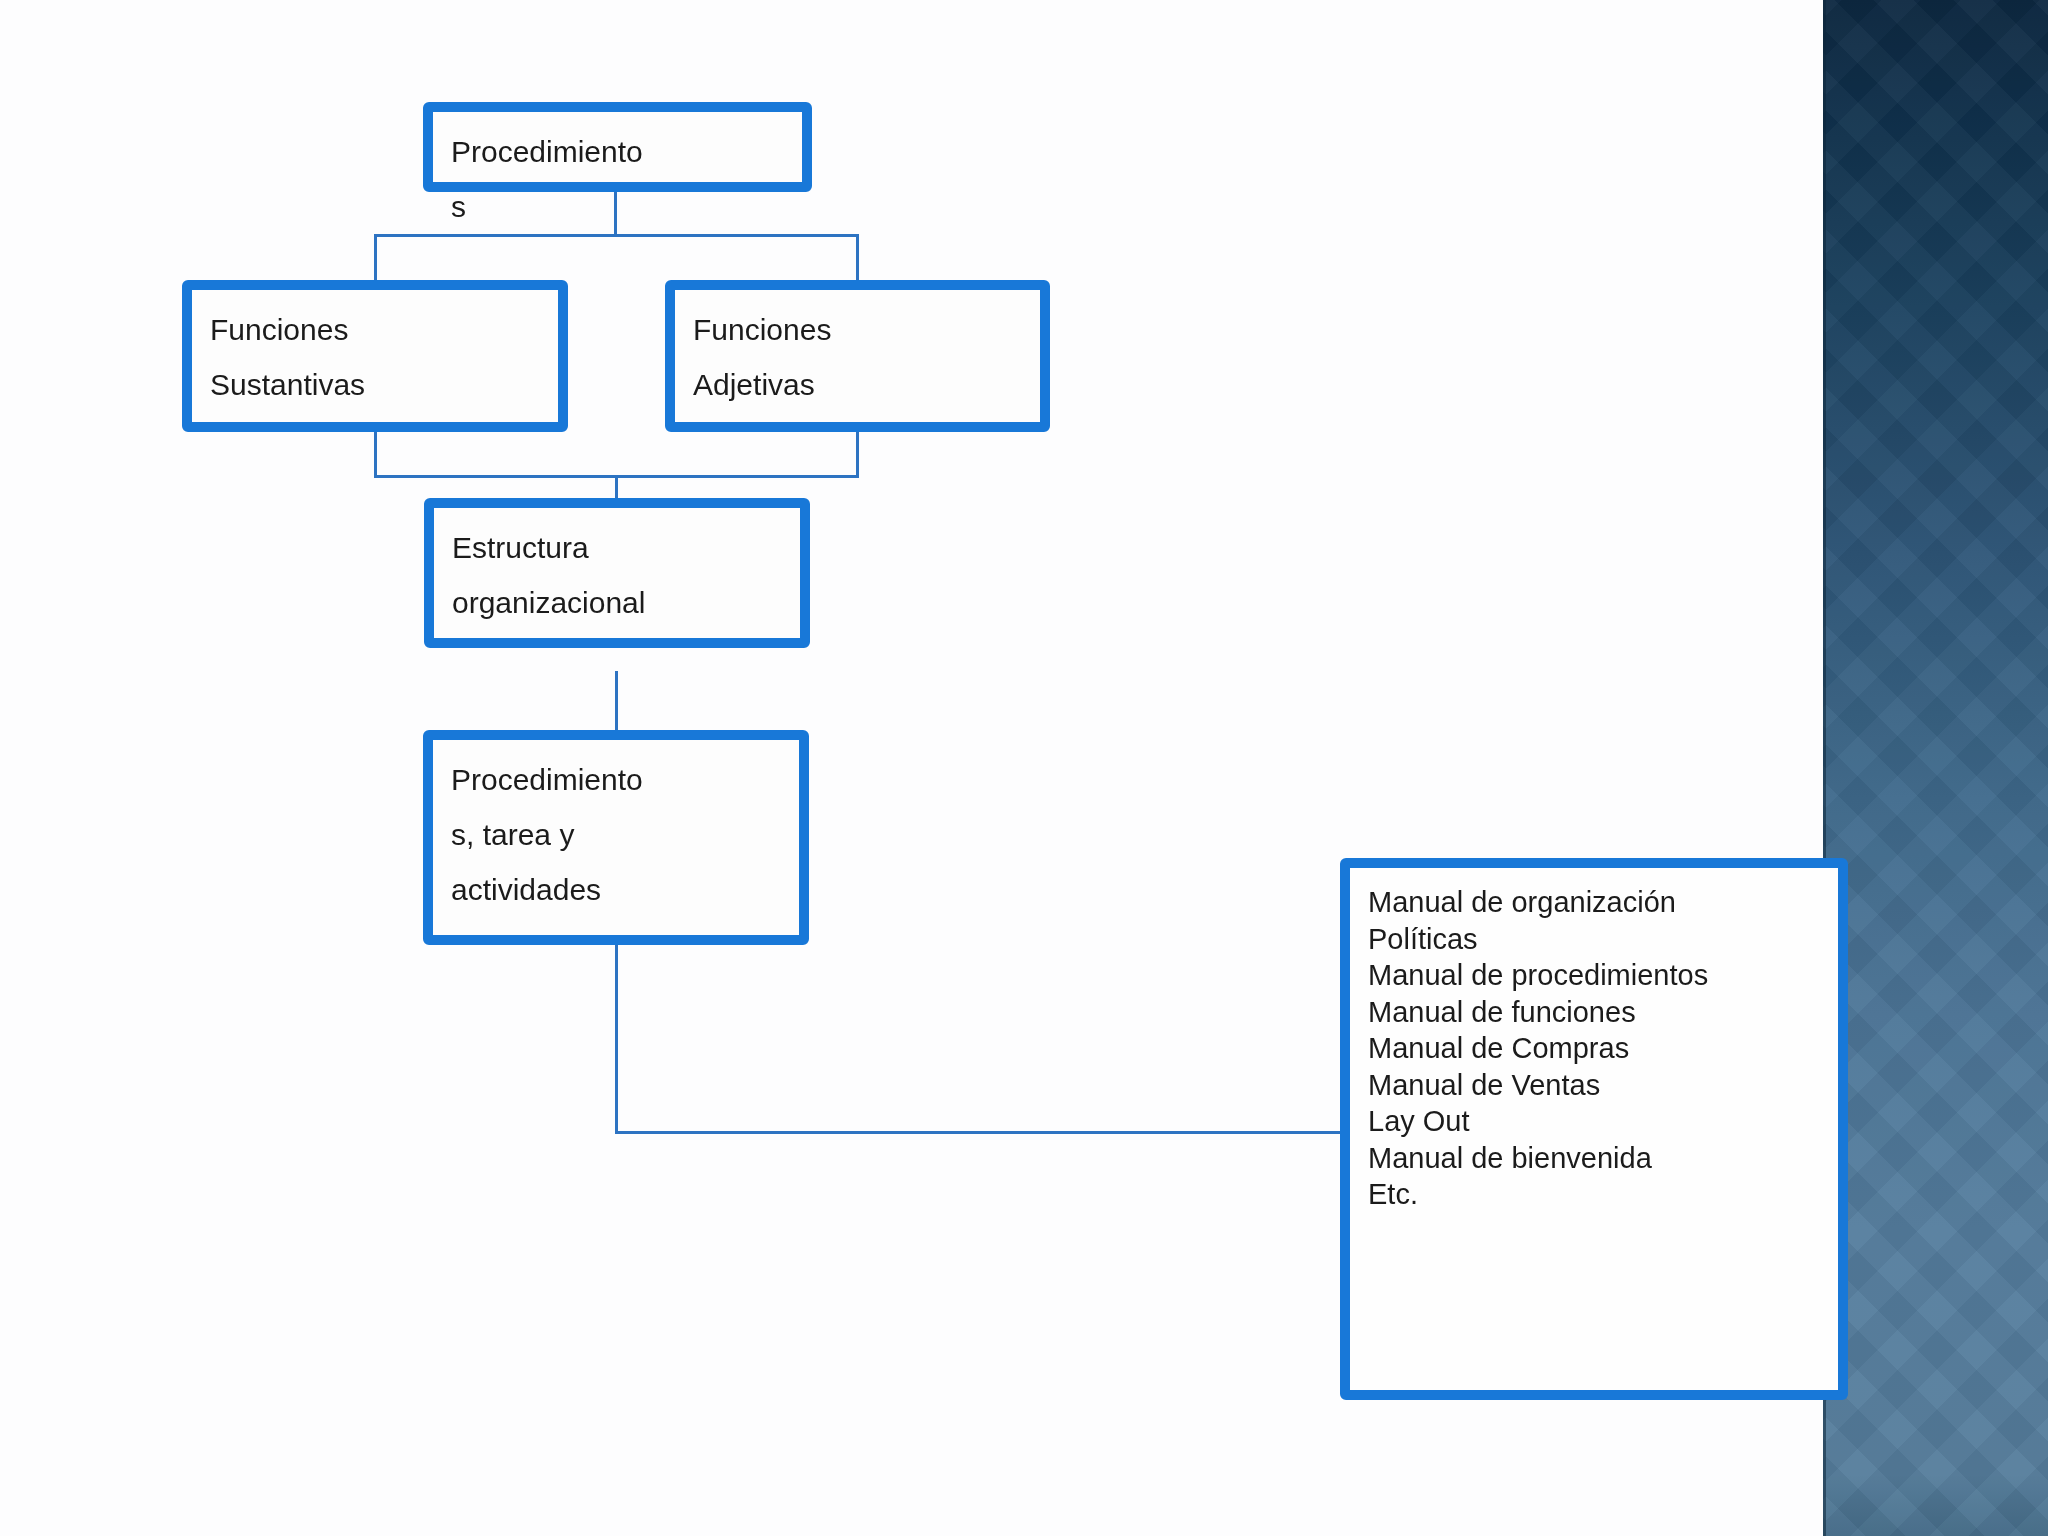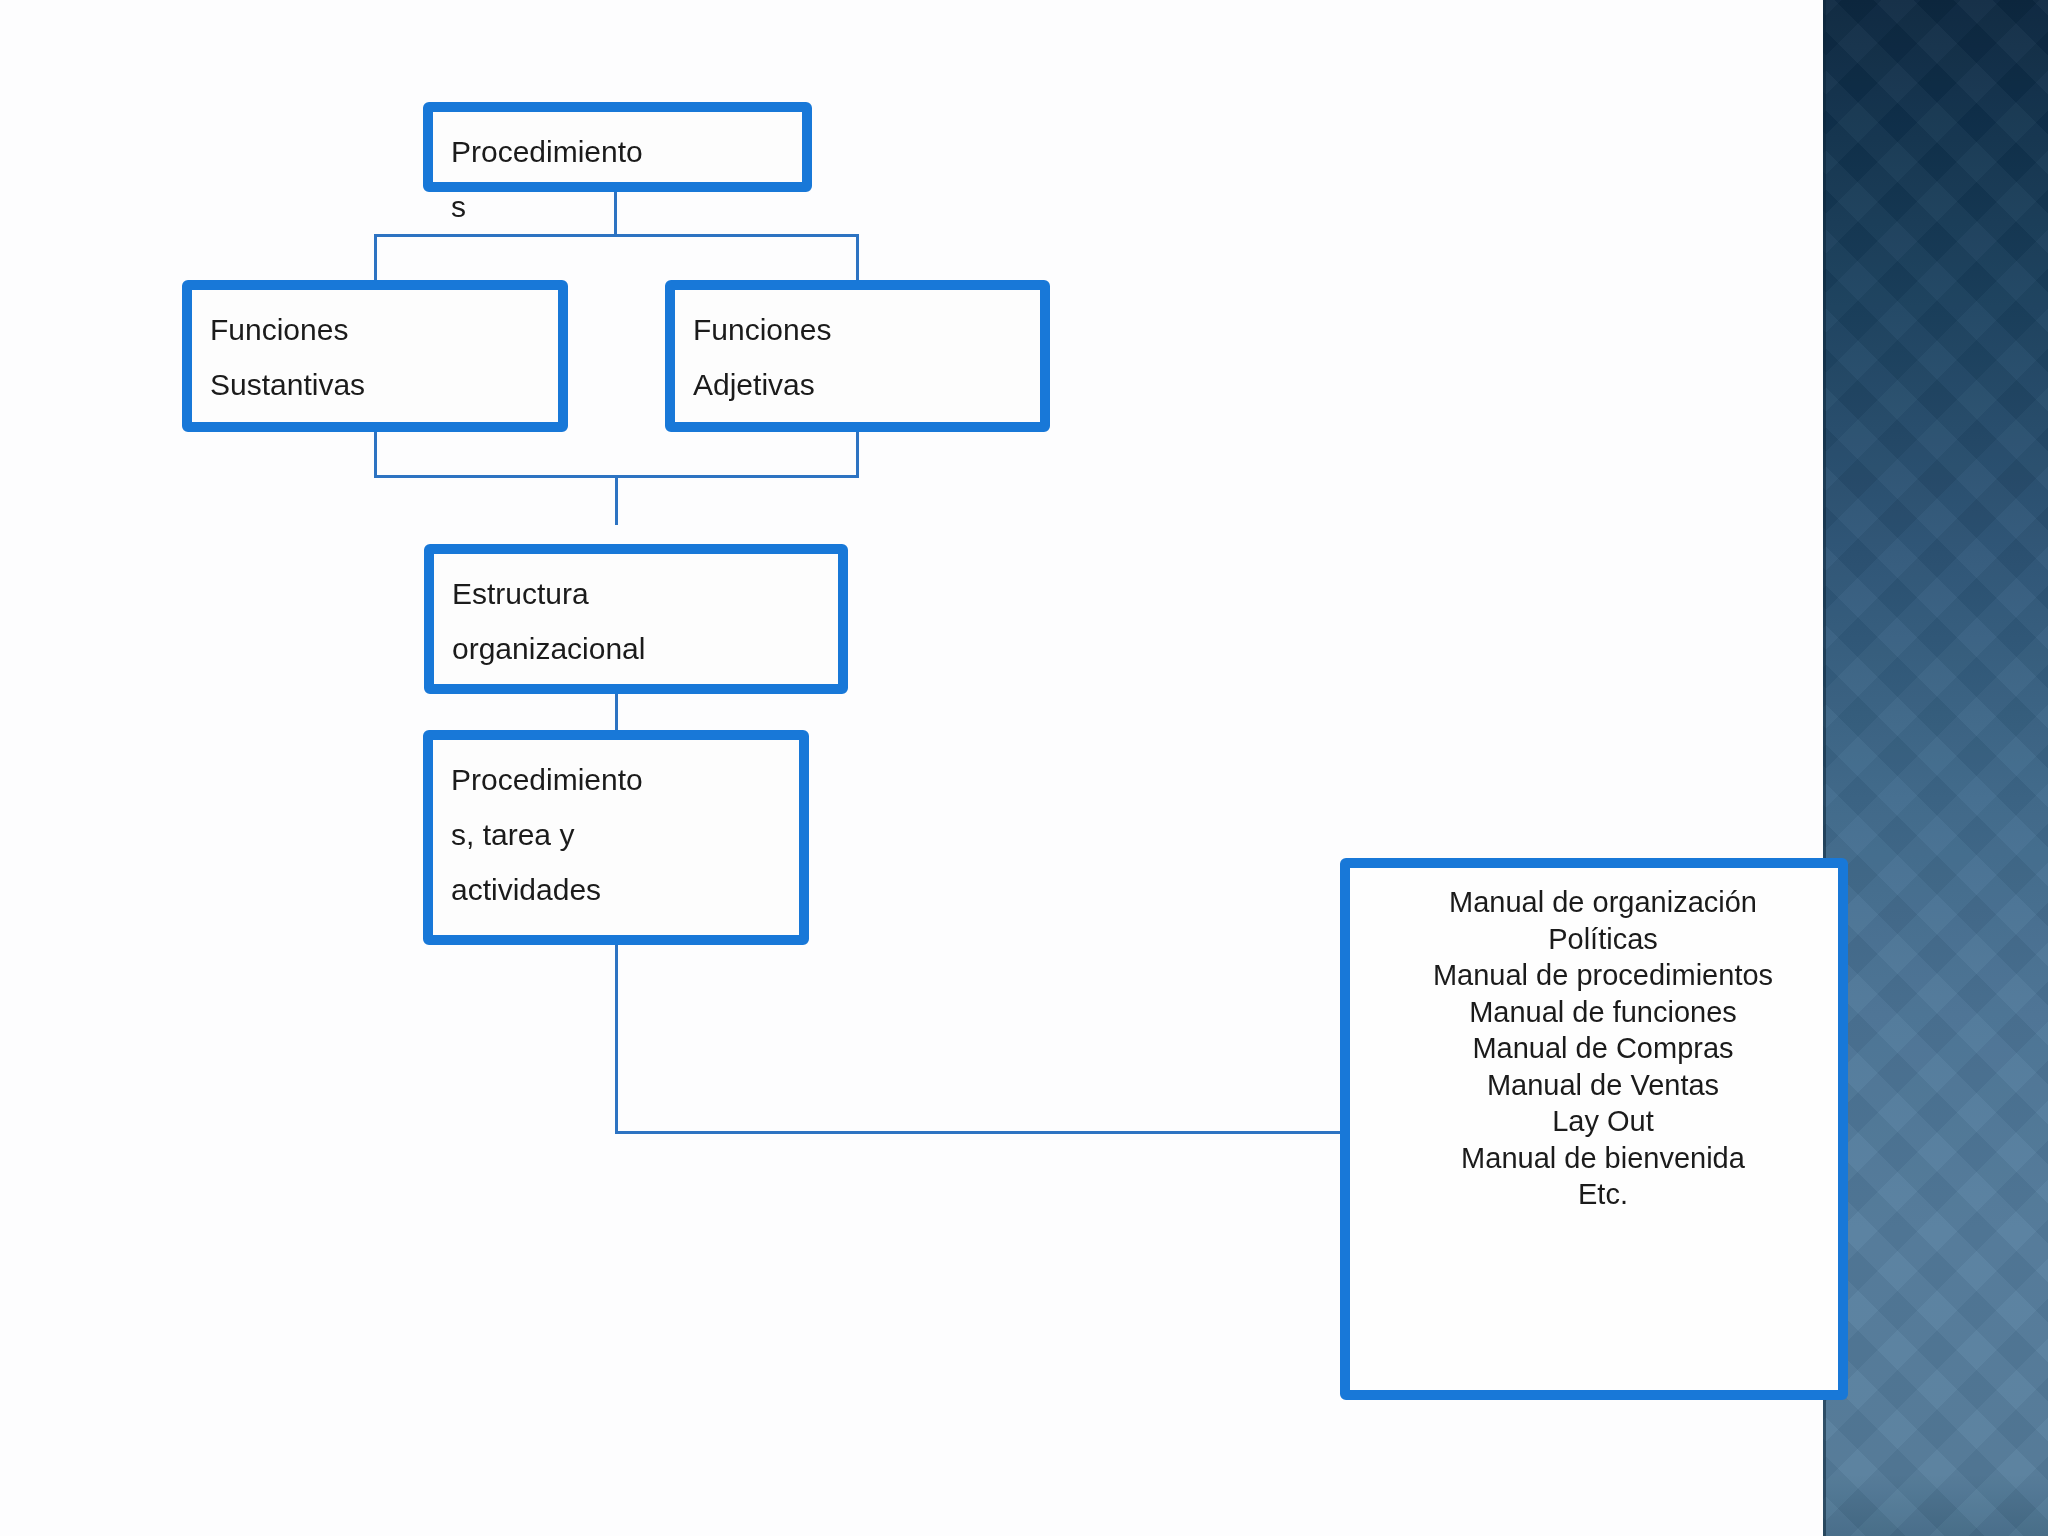--- a/index.html
+++ b/index.html
@@ -38,28 +38,28 @@
     display:block;
     font-size:30px;line-height:55px;
     white-space:nowrap;
     color:var(--text-color,#1b1b1b);
   }
   .pad{padding:12px 0 0 18px;}
 
   #box-procedimientos{left:423px;top:102px;width:389px;height:90px;}
   #box-sustantivas  {left:182px;top:280px;width:386px;height:152px;}
   #box-adjetivas    {left:665px;top:280px;width:385px;height:152px;}
-  #box-estructura   {left:424px;top:544px;width:424px;height:150px;}
+  #box-estructura   {left:424px;top:498px;width:386px;height:150px;}
   #box-tareas       {left:423px;top:730px;width:386px;height:215px;}
 
   
   #box-manuales{
     position:absolute;left:1340px;top:858px;width:508px;height:542px;
     border:10px solid var(--accent-blue,#1878d8);
-    border-radius:6px;background:#fefefe;box-sizing:border-box;text-align:center;
+    border-radius:6px;background:#fefefe;box-sizing:border-box;
   }
   #box-manuales .list{padding:16px 0 0 18px;}
   #box-manuales .item{
     font-size:29px;line-height:36.5px;white-space:nowrap;
     color:var(--text-color,#1b1b1b);
   }
 
   
   .conn{position:absolute;background:var(--connector-blue,#2d73c2);}
   .h{height:3px;}

